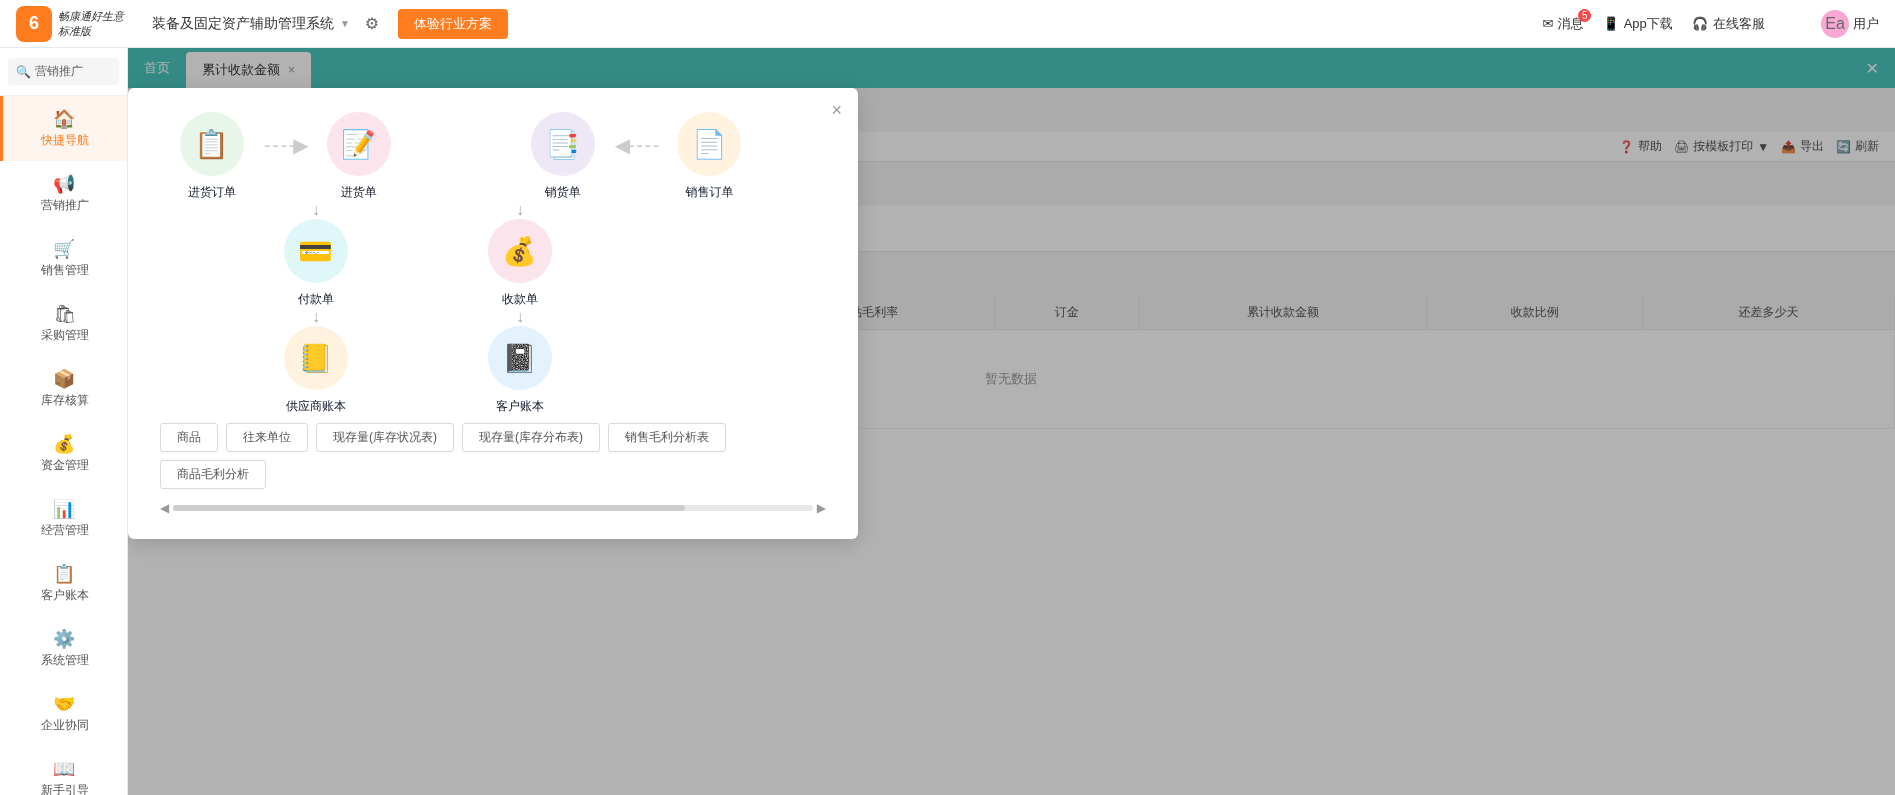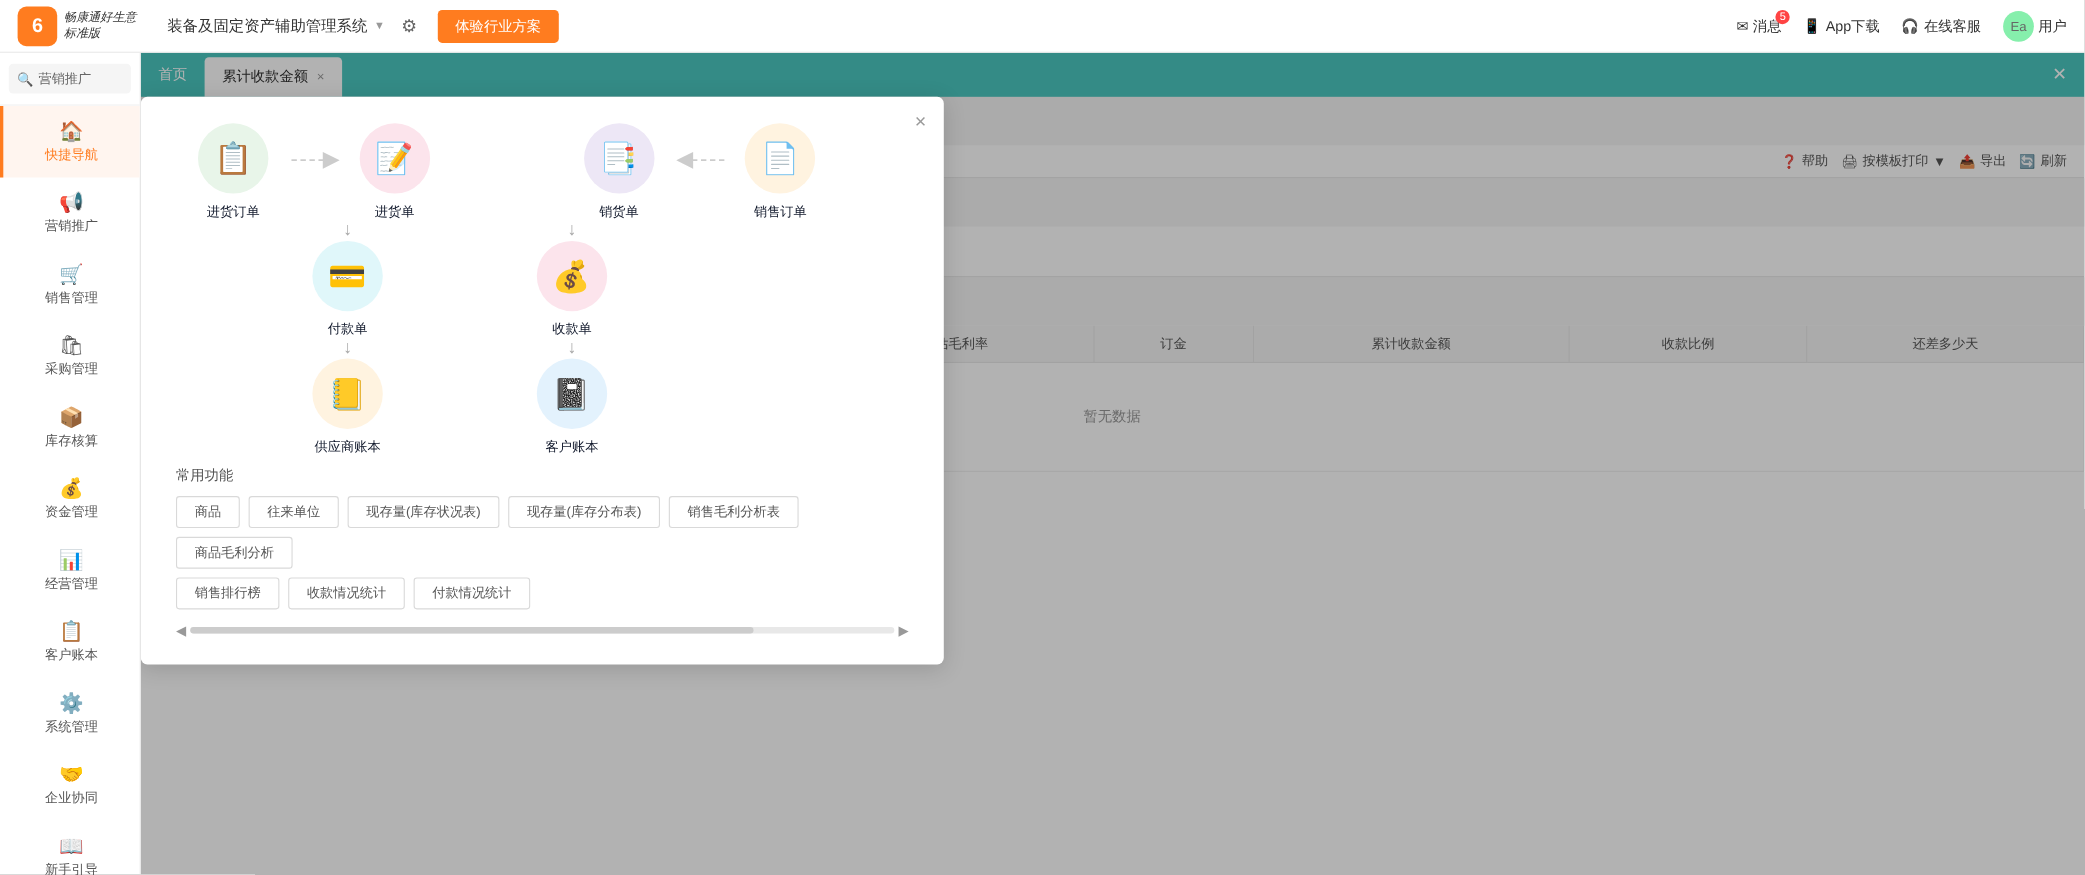--- a/index.html
+++ b/index.html
@@ -17,21 +17,21 @@
     .logo-icon { width: 36px; height: 36px; background: #ff7c1f; border-radius: 8px; display: flex; align-items: center; justify-content: center; margin-right: 6px; }
     .logo-icon span { color: #fff; font-size: 18px; font-weight: bold; }
     .logo-text { font-size: 11px; color: #333; line-height: 1.3; font-style: italic; }
     .system-title { margin-left: 8px; font-size: 14px; color: #333; font-weight: 500; display: flex; align-items: center; gap: 6px; }
     .dropdown-arrow { font-size: 10px; color: #999; }
     .settings-icon { width: 28px; height: 28px; display: flex; align-items: center; justify-content: center; color: #666; font-size: 16px; cursor: pointer; margin-left: 8px; }
     .trial-btn { background: #ff7c1f; color: #fff; border: none; padding: 6px 16px; border-radius: 4px; font-size: 13px; cursor: pointer; margin-left: 12px; }
     .top-bar-right { margin-left: auto; display: flex; align-items: center; gap: 20px; }
     .top-bar-item { display: flex; align-items: center; gap: 4px; font-size: 13px; color: #333; cursor: pointer; position: relative; }
     .badge { background: #ff4444; color: #fff; font-size: 10px; border-radius: 8px; padding: 1px 4px; position: absolute; top: -6px; right: -8px; }
-    .user-avatar { width: 28px; height: 28px; background: #86efac; border-radius: 50%; display: flex; align-items: center; justify-content: center; font-size: 12px; color: #666; }
+    .user-avatar { width: 28px; height: 28px; background: #f9a8d4; border-radius: 50%; display: flex; align-items: center; justify-content: center; font-size: 16px; color: #666; margin-left: 36px; }
 
     
     .tab-bar { height: 40px; background: #4bc8c0; display: flex; align-items: center; padding: 0 0; flex-shrink: 0; }
     .tab-item { padding: 0 16px; height: 40px; display: flex; align-items: center; font-size: 13px; cursor: pointer; color: #fff; position: relative; }
     .tab-item.home { background: transparent; }
     .tab-item.active { background: #fff; color: #333; border-radius: 4px 4px 0 0; margin-top: 4px; height: 36px; }
     .tab-close { margin-left: 8px; font-size: 12px; color: #999; cursor: pointer; }
     .tab-bar-close { margin-left: auto; margin-right: 16px; color: #fff; font-size: 16px; cursor: pointer; }
 
     
@@ -372,34 +372,28 @@
               <div class="flow-node">
                 <div class="flow-circle circle-blue">
                   <span style="font-size:28px;">📓</span>
                 </div>
                 <div class="flow-label">客户账本</div>
               </div>
             </div>
           </div>
 
           <div class="common-func">
-            <div class="common-func-title">常用功能</div>
             <div class="func-buttons">
               <button class="func-btn">商品</button>
               <button class="func-btn">往来单位</button>
               <button class="func-btn">现存量(库存状况表)</button>
               <button class="func-btn">现存量(库存分布表)</button>
               <button class="func-btn">销售毛利分析表</button>
               <button class="func-btn">商品毛利分析</button>
             </div>
-            <div class="func-buttons" style="margin-top:8px;">
-              <button class="func-btn">销售排行榜</button>
-              <button class="func-btn">收款情况统计</button>
-              <button class="func-btn">付款情况统计</button>
-            </div>
           </div>
 
           <div class="popup-scroll">
             <span class="scroll-arrow">◀</span>
             <div class="scroll-track">
               <div class="scroll-thumb"></div>
             </div>
             <span class="scroll-arrow">▶</span>
           </div>
         </div>

